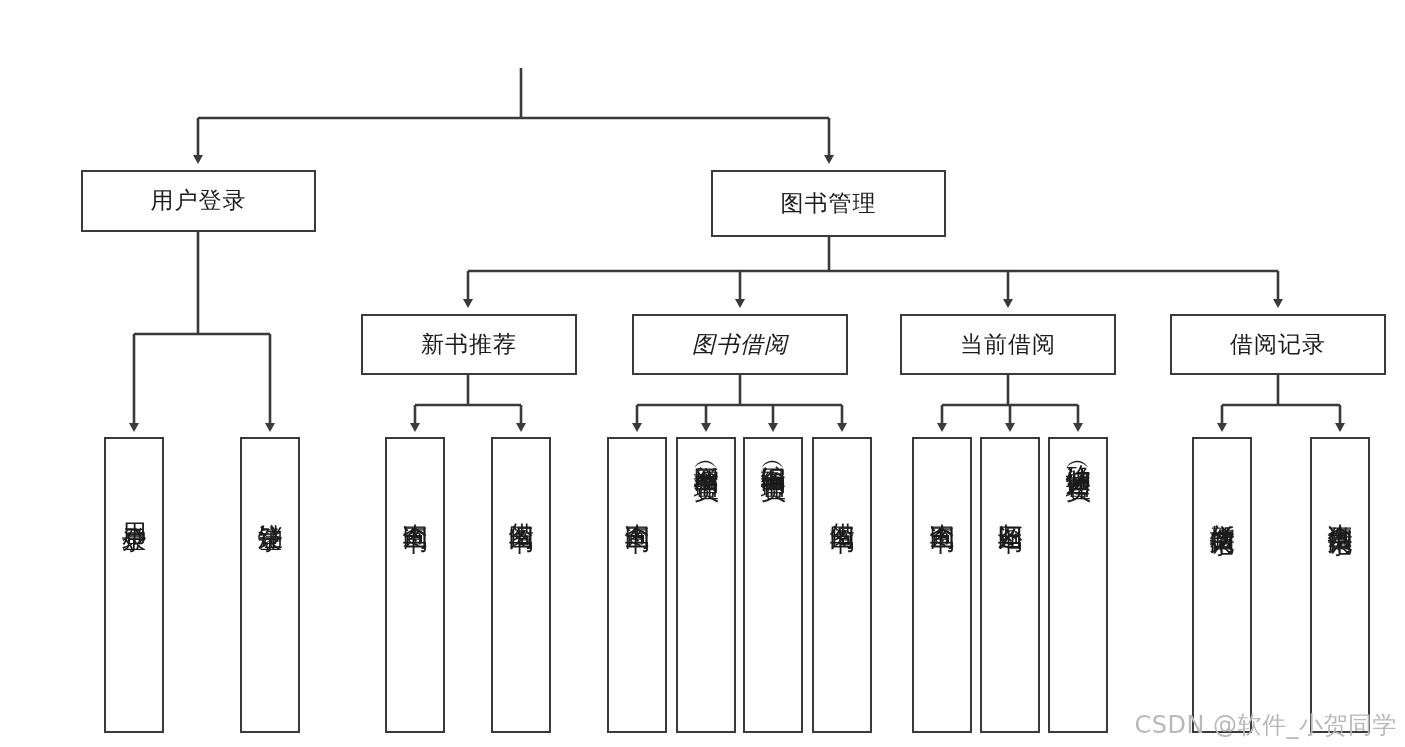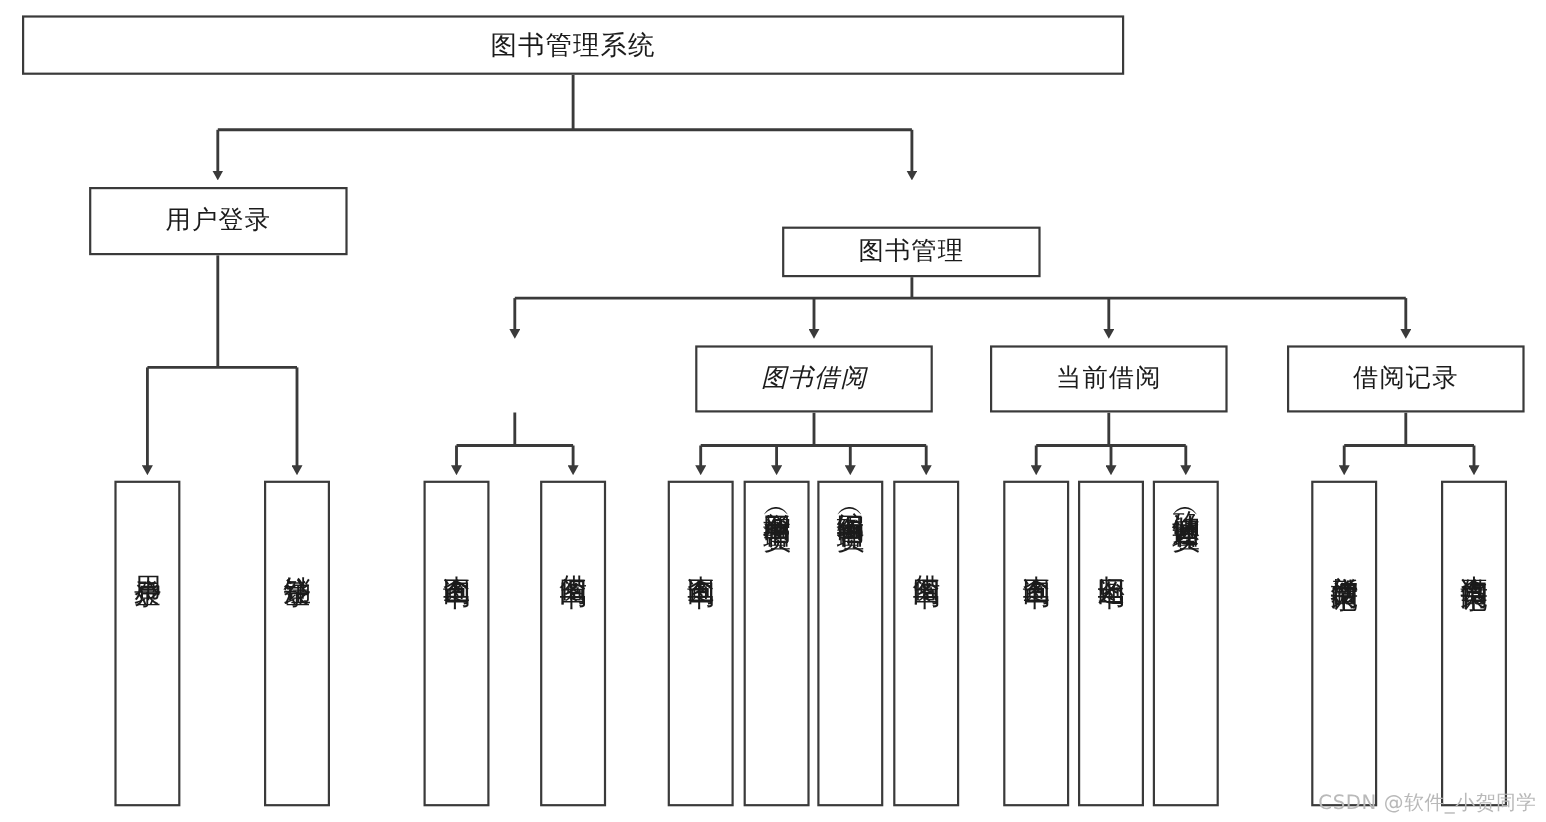--- a/index.html
+++ b/index.html
@@ -58,21 +58,21 @@
     white-space: nowrap;
     color: #1b1b1b;
   }
   .leaf-short .vtext {
     margin-top: 58px;
   }
   .watermark {
     position: absolute;
     right: 8px;
     bottom: 6px;
-    font-size: 18px;
+    font-size: 24px;
     color: #b9b9b9;
     letter-spacing: 0.5px;
     white-space: nowrap;
     user-select: none;
   }
 </style>
 </head>
 <body>
 
 <div id="diagram-root">
@@ -120,32 +120,32 @@
       <path d="M1010,405 L1010,424" marker-end="url(#arrowhead)"></path>
       <path d="M1078,405 L1078,424" marker-end="url(#arrowhead)"></path>
 
       <path d="M1278,375 L1278,405"></path>
       <path d="M1222,405 L1340,405"></path>
       <path d="M1222,405 L1222,424" marker-end="url(#arrowhead)"></path>
       <path d="M1340,405 L1340,424" marker-end="url(#arrowhead)"></path>
     </g>
   </svg>
 
-  <div class="node horiz root" style="left:20px; top:14px; width:1002px; height:54px;">
-    <span>图书管理系统</span>
-  </div>
 
   <div class="node horiz" style="left:81px; top:170px; width:235px; height:62px;">
     <span>用户登录</span>
   </div>
 
-  <div class="node horiz" style="left:711px; top:170px; width:235px; height:46px;margin-top:36px;">
+  <div class="node horiz" style="left:711px; top:170px; width:235px; height:67px;">
     <span>图书管理</span>
   </div>
 
+  <div class="node horiz" style="left:361px; top:314px; width:216px; height:61px;">
+    <span>新书推荐</span>
+  </div>
 
   <div class="node horiz" style="left:632px; top:314px; width:216px; height:61px;font-style:italic;">
     <span>图书借阅</span>
   </div>
 
   <div class="node horiz" style="left:1170px; top:314px; width:216px; height:61px;">
     <span>借阅记录</span>
   </div>
 
   <div class="node horiz" style="left:900px; top:314px; width:216px; height:61px;">

